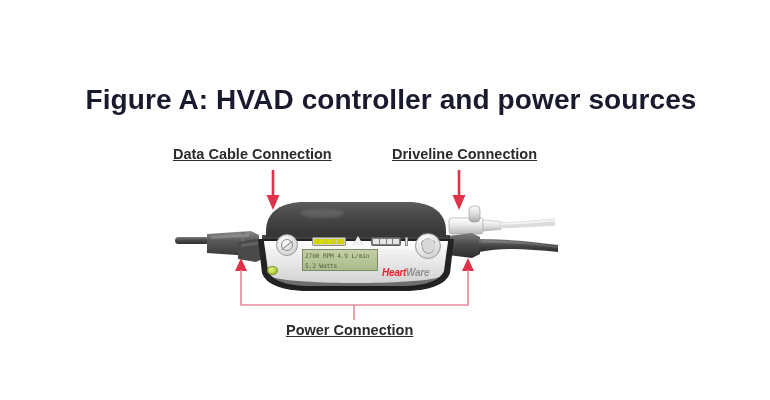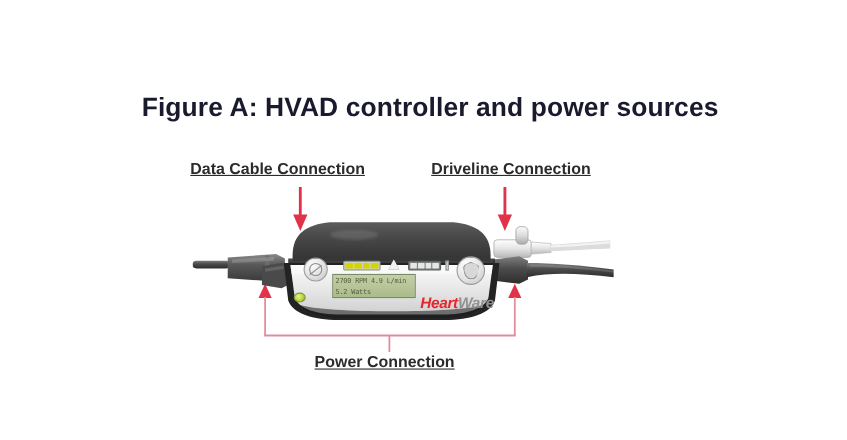--- a/index.html
+++ b/index.html
@@ -21,21 +21,21 @@
     inset: 0;
   }
 
   
   .fig-title {
     position: absolute;
     left: 0;
     right: 0;
     top: 84px;
     text-align: center;
-    font-size: 24px;
+    font-size: 28px;
     font-weight: bold;
     color: #1a1a2e;
     letter-spacing: 0.1px;
     margin-left: 12px;
   }
 
   
   .callout-label {
     position: absolute;
     font-size: 14.5px;
@@ -229,21 +229,21 @@
     background: radial-gradient(circle at 40% 35%, #e8f48a 0%, #b8d43a 55%, #6f9415 100%);
     border: 1px solid #7e9a34;
     box-sizing: border-box;
   }
 
   
   #brand-logo {
     position: absolute;
     left: 382px;
     top: 267px;
-    font-size: 14px;
+    font-size: 10px;
     font-weight: bold;
     font-style: italic;
     letter-spacing: -0.3px;
     white-space: nowrap;
   }
   #brand-logo .b-heart { color: #e8262d; }
   #brand-logo .b-ware  { color: #8f9194; }
 
   
   #shell-gloss {

